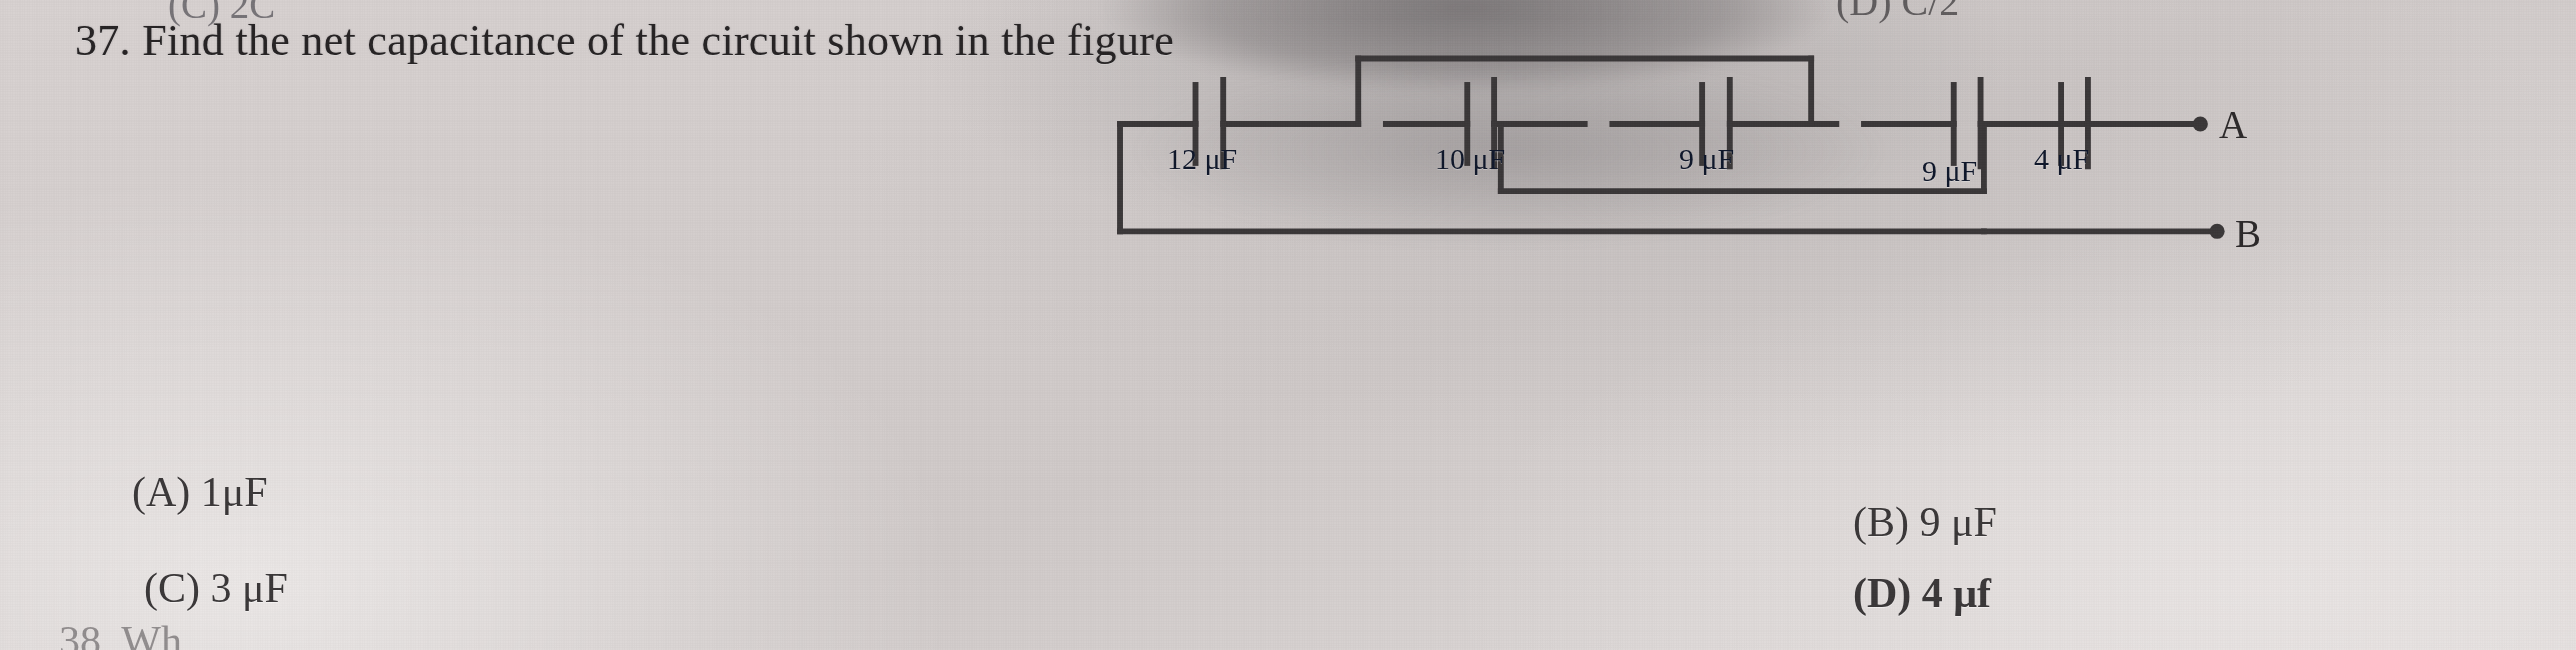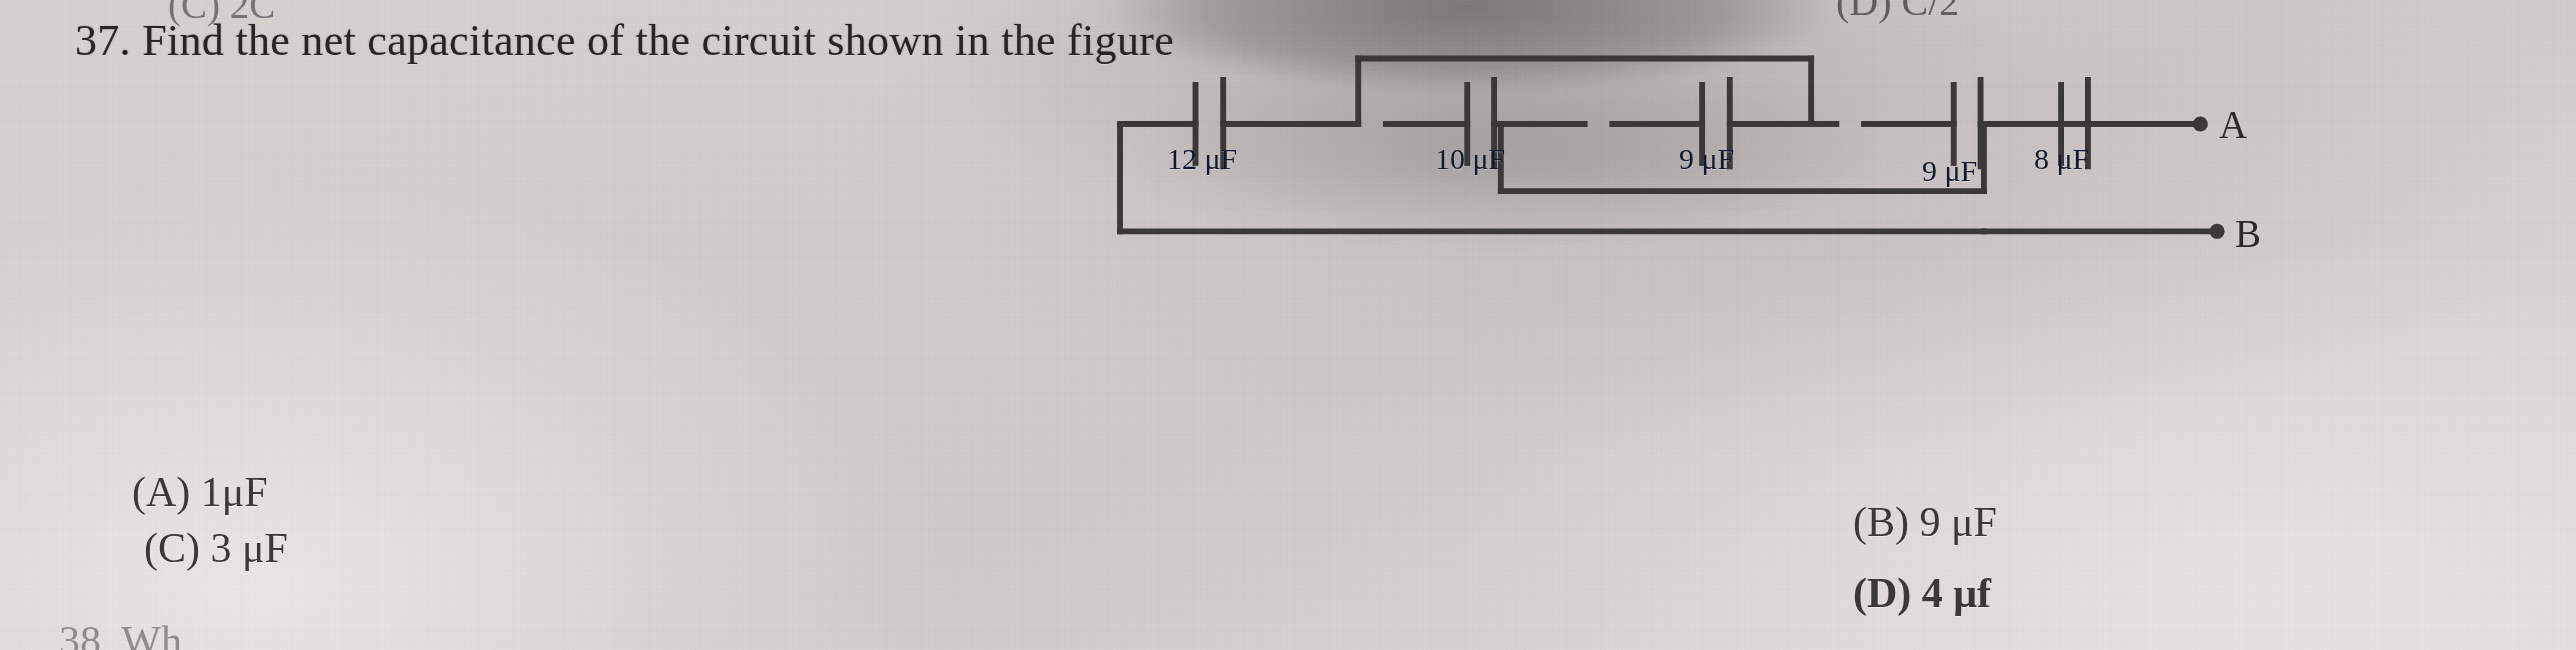--- a/index.html
+++ b/index.html
@@ -47,21 +47,21 @@
   .serif{font-family:"Liberation Serif", serif;}
 
   #q-line{
     left:75px;top:15px;font-size:44px;letter-spacing:0.3px;
     color:#262324;
     text-shadow:0 0.8px 0 rgba(255,255,255,.35), 0 0 1.7px rgba(40,38,39,.35);
   }
 
   .opt{font-size:42px;color:#3a3738;text-shadow:0 0.8px 0 rgba(255,255,255,.45);}
   #opt-a{left:132px;top:468px;}
-  #opt-c{left:144px;top:524px;text-align:right;}
+  #opt-c{left:144px;top:564px;text-align:right;}
   #opt-b{left:1853px;top:498px;}
   #opt-d{left:1853px;top:569px;font-weight:bold;}
 
   #top-cut{left:168px;top:-18.4px;font-size:39px;color:#57545a;opacity:.75;}
   #top-cut-r{left:1836px;top:-22px;font-size:40px;color:#4a4749;opacity:.82;}
   #bot-cut{left:59px;top:617px;font-size:42px;color:#6e6a6c;opacity:.70;}
 
   
   #circuit{position:absolute;left:1115px;top:50px;width:1191px;height:210px;}
   #circuit svg{display:block;overflow:visible;}
@@ -140,20 +140,20 @@
       <path d="M 1160 88 L 1290 88"></path>
     </g>
     <circle cx="1294" cy="88" r="9" fill="#3a3738"></circle>
     <circle cx="1314" cy="216" r="9" fill="#3a3738"></circle>
   </svg>
 
   <div class="cap-label" style="left:52px;  top:92px;">12 μF</div>
   <div class="cap-label" style="left:320px; top:92px;">10 μF</div>
   <div class="cap-label" style="left:564px; top:92px;">9 μF</div>
   <div class="cap-label" style="left:807px; top:92px;margin-top:12px;">9 μF</div>
-  <div class="cap-label" style="left:919px;top:92px;">8 μF</div>
+  <div class="cap-label" style="left:919px;top:92px;">4 μF</div>
 
   <div class="term-label" style="left:1104px;top:52px;">A</div>
   <div class="term-label" style="left:1120px;top:161px;">B</div>
 </div>
 
 <div id="grain"></div>
 
 
 </body></html>

